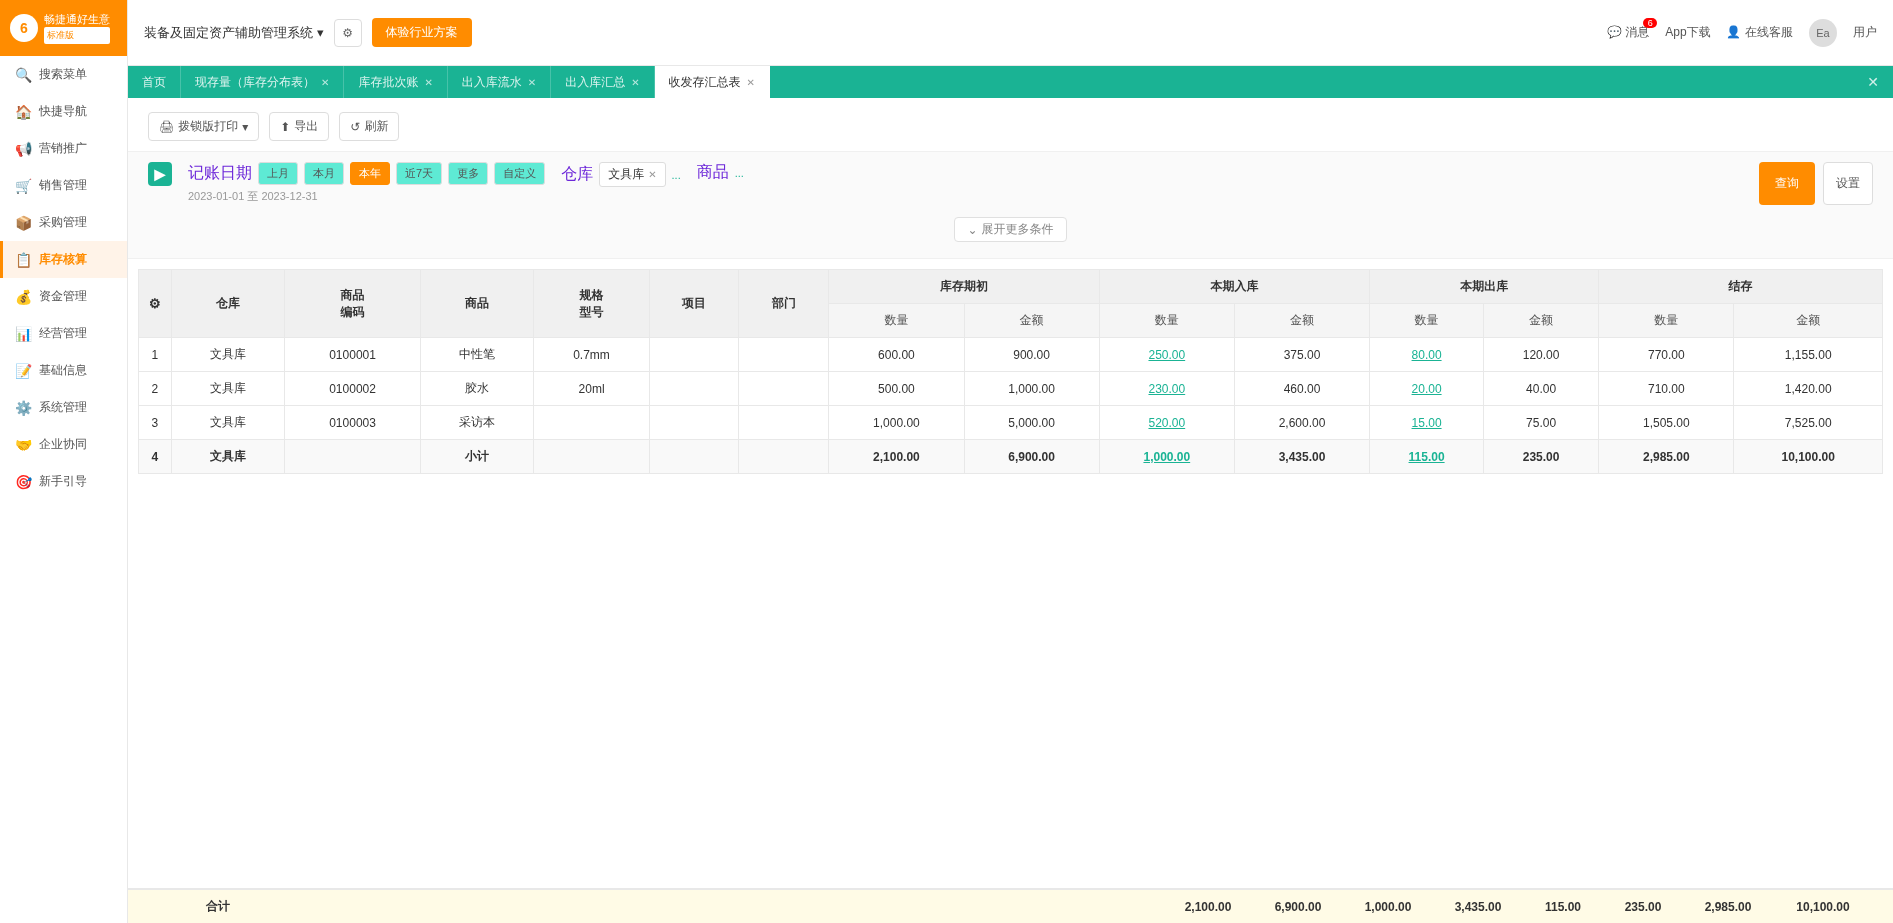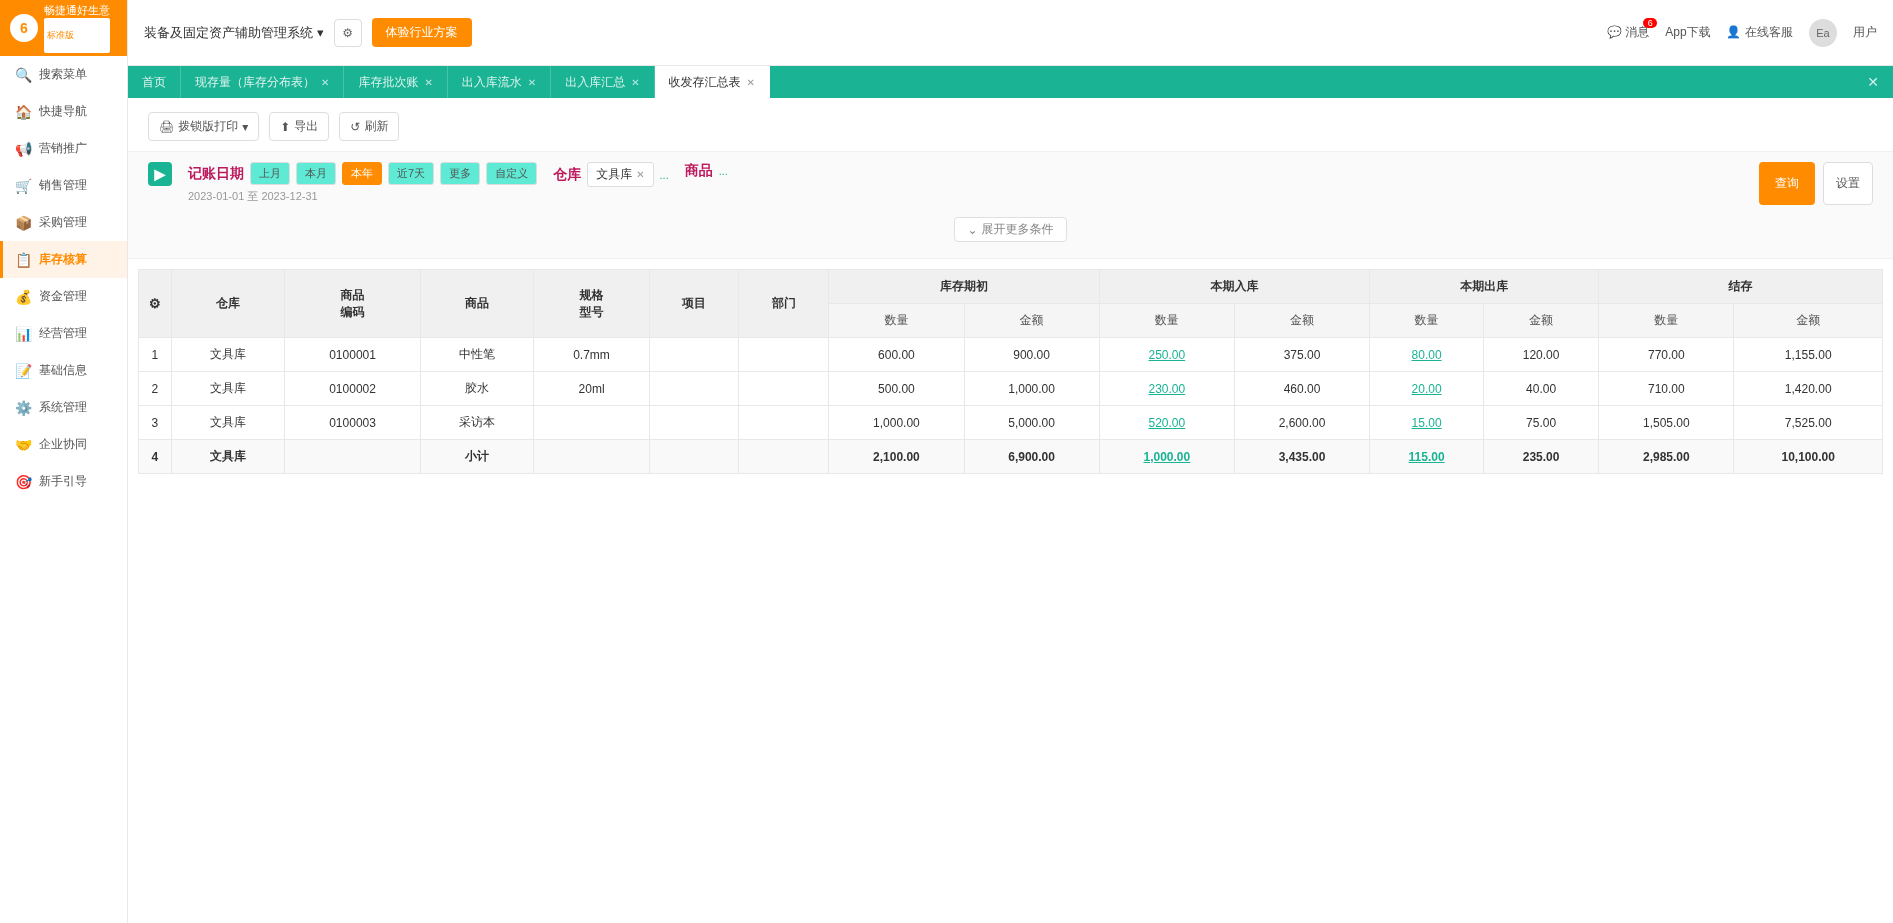--- a/index.html
+++ b/index.html
@@ -3,21 +3,21 @@
   <meta charset="utf-8">
   <style>
     * { box-sizing: border-box; margin: 0; padding: 0; }
     body { font-family: 'Microsoft YaHei', Arial, sans-serif; font-size: 12px; background: #f5f5f5; color: #333; display: flex; height: 923px; overflow: hidden; }
 
     
     .sidebar { width: 128px; background: #fff; border-right: 1px solid #e8e8e8; display: flex; flex-direction: column; flex-shrink: 0; }
     .sidebar-logo { background: #ff8c00; color: #fff; padding: 8px 10px; height: 56px; display: flex; align-items: center; gap: 6px; }
     .sidebar-logo-icon { width: 28px; height: 28px; background: #fff; border-radius: 50%; display: flex; align-items: center; justify-content: center; color: #ff8c00; font-weight: bold; font-size: 14px; }
     .sidebar-logo-text { font-size: 11px; color: #fff; line-height: 1.4; }
-    .sidebar-logo-badge { background: #fff; color: #ff8c00; border-radius: 2px; font-size: 9px; padding: 11px 3px; }
+    .sidebar-logo-badge { background: #fff; color: #ff8c00; border-radius: 2px; font-size: 9px; padding: 2px 3px; }
     .sidebar-item { display: flex; align-items: center; gap: 6px; padding: 10px 12px; cursor: pointer; color: #555; font-size: 12px; border-left: 3px solid transparent; }
     .sidebar-item.active { background: #fff3e8; color: #ff8c00; border-left: 3px solid #ff8c00; font-weight: bold; }
     .sidebar-item .icon { font-size: 14px; width: 18px; text-align: center; }
 
     
     .main { flex: 1; display: flex; flex-direction: column; overflow: hidden; }
 
     
     .top-header { height: 66px; background: #fff; border-bottom: 1px solid #e8e8e8; display: flex; align-items: center; justify-content: space-between; padding: 0 16px; flex-shrink: 0; }
     .top-header-left { display: flex; align-items: center; gap: 10px; }
@@ -40,21 +40,21 @@
 
     
     .page-content { flex: 1; overflow-y: auto; background: #fff; padding: 0; }
 
     
     .page-title-bar { padding: 14px 20px 10px; border-bottom: 1px solid #f0f0f0; display: flex; align-items: center; justify-content: space-between; }
     .page-title { font-size: 15px; font-weight: bold; color: #333; }
     .page-actions { display: flex; align-items: center; gap: 10px; }
     .action-btn { display: flex; align-items: center; gap: 4px; padding: 5px 10px; border: 1px solid #ddd; border-radius: 4px; cursor: pointer; font-size: 12px; color: #555; background: #fff; }
     .filter-toggle { width: 24px; height: 24px; background: #1ab394; color: #fff; border-radius: 4px; display: flex; align-items: center; justify-content: center; cursor: pointer; font-size: 14px; font-weight: bold; }
-    .filter-label { color: #be185d; font-size: 14px; font-weight: bold; }
+    .filter-label { color: #6d28d9; font-size: 16px; }
     .filter-btn { padding: 3px 8px; border: 1px solid #ddd; border-radius: 3px; cursor: pointer; font-size: 11px; color: #555; background: #5eead4; }
     .filter-btn.active { background: #ff8c00; color: #fff; border-color: #ff8c00; }
     .filter-date-range { font-size: 11px; color: #999; margin-top: 2px; }
     .warehouse-tag { display: flex; align-items: center; gap: 4px; background: #fff; border: 1px solid #ddd; border-radius: 3px; padding: 3px 8px; font-size: 12px; }
     .warehouse-tag .remove { cursor: pointer; color: #999; font-size: 10px; }
     .filter-more-btn { color: #1ab394; font-size: 11px; cursor: pointer; }
     .query-btn { background: #ff8c00; color: #fff; border: none; padding: 6px 16px; border-radius: 4px; cursor: pointer; font-size: 12px; }
     .settings-btn { background: #fff; border: 1px solid #ddd; color: #555; padding: 12px 12px; border-radius: 4px; cursor: pointer; font-size: 12px; }
 
     
@@ -352,14 +352,31 @@
       <td>235.00</td>
       <td>2,985.00</td>
       <td>10,100.00</td>
     </tr>
           </tbody>
       </table>
     </div>
 
   </div>
 
+  <div style="background: #fffbe6; border-top: 2px solid #e8e8e8; display: flex; align-items: center; padding: 8px 20px; font-size: 12px; font-weight: bold; flex-shrink: 0;">
+    <div style="width: 30px; text-align: center;"></div>
+    <div style="flex: 1; display: flex; align-items: center; gap: 0;">
+      <div style="width: 80px; text-align: center; padding: 0 10px;">合计</div>
+      <div style="flex:1;"></div>
+      <div style="display: flex; gap: 0;">
+        <div style="width: 90px; text-align: center;">2,100.00</div>
+        <div style="width: 90px; text-align: center;">6,900.00</div>
+        <div style="width: 90px; text-align: center;">1,000.00</div>
+        <div style="width: 90px; text-align: center;">3,435.00</div>
+        <div style="width: 80px; text-align: center;">115.00</div>
+        <div style="width: 80px; text-align: center;">235.00</div>
+        <div style="width: 90px; text-align: center;">2,985.00</div>
+        <div style="width: 100px; text-align: center;">10,100.00</div>
+      </div>
+    </div>
+  </div>
 
 </div>
 
 </body></html>

